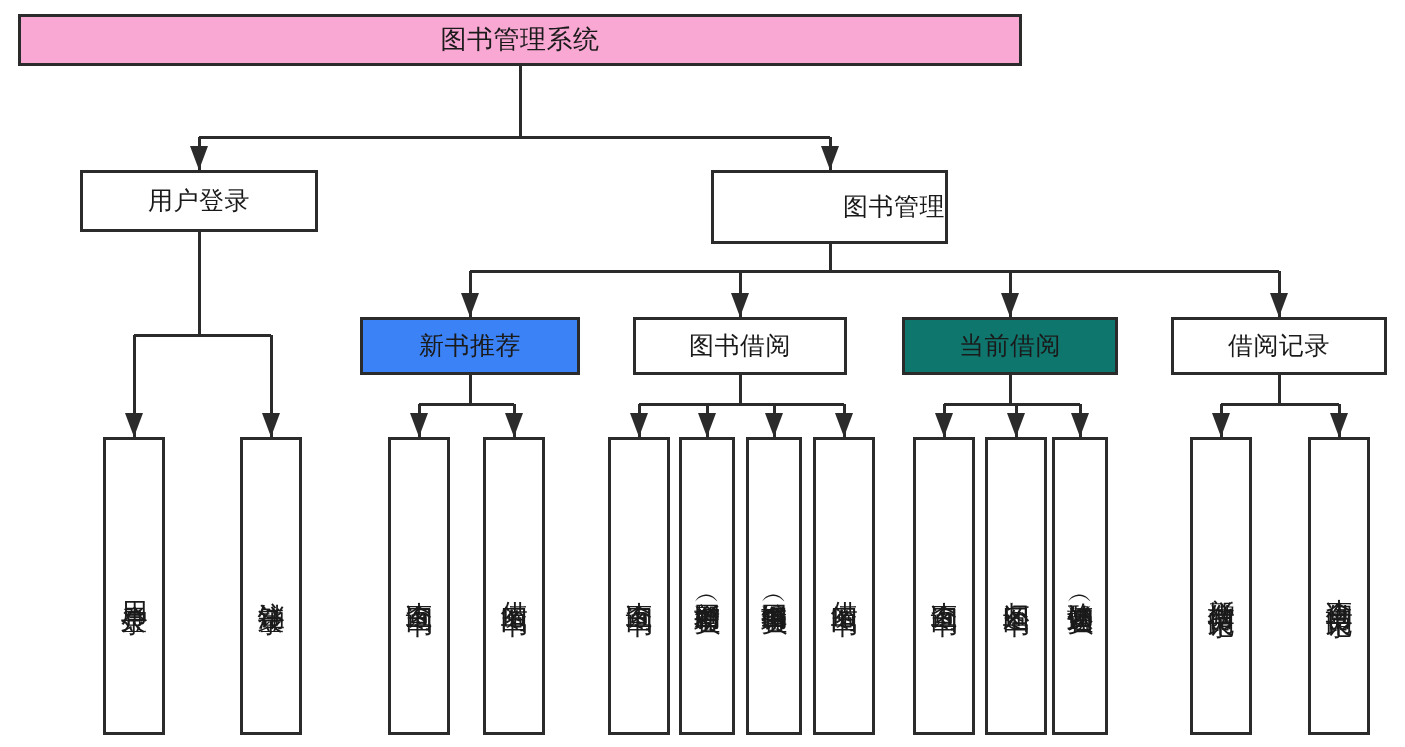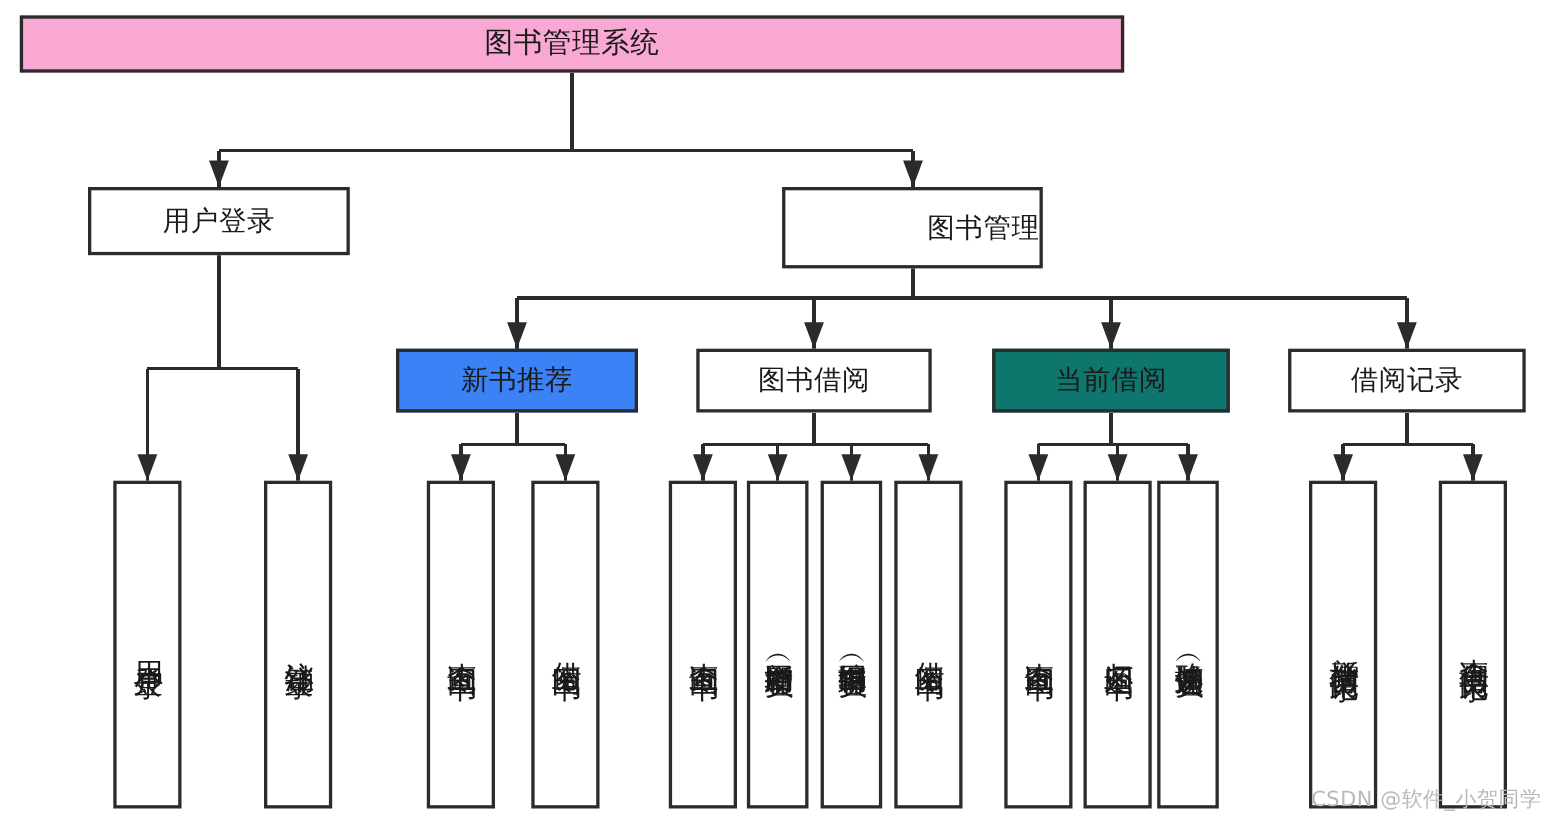--- a/index.html
+++ b/index.html
@@ -188,14 +188,13 @@
       <div class="node vert tight" style="left: 1052px; top: 437px; width: 56px; height: 298px; border-color: rgb(43, 43, 43); background: rgb(255, 255, 255); color: rgb(26, 26, 26);">
         <span class="node-label">确认归还（管理员）</span>
       </div>
       <div class="node vert" style="left: 1190px; top: 437px; width: 62px; height: 298px; border-color: rgb(43, 43, 43); background: rgb(255, 255, 255); color: rgb(26, 26, 26);">
         <span class="node-label">新增借阅记录</span>
       </div>
       <div class="node vert" style="left: 1308px; top: 437px; width: 62px; height: 298px; border-color: rgb(43, 43, 43); background: rgb(255, 255, 255); color: rgb(26, 26, 26);">
         <span class="node-label">查询借阅记录</span>
       </div>
     </div>
-  <div class="watermark" style="left: 1192px; top: 714px;">CSDN @软件_小贺同学</div>
 </div>
 
 </body></html>

